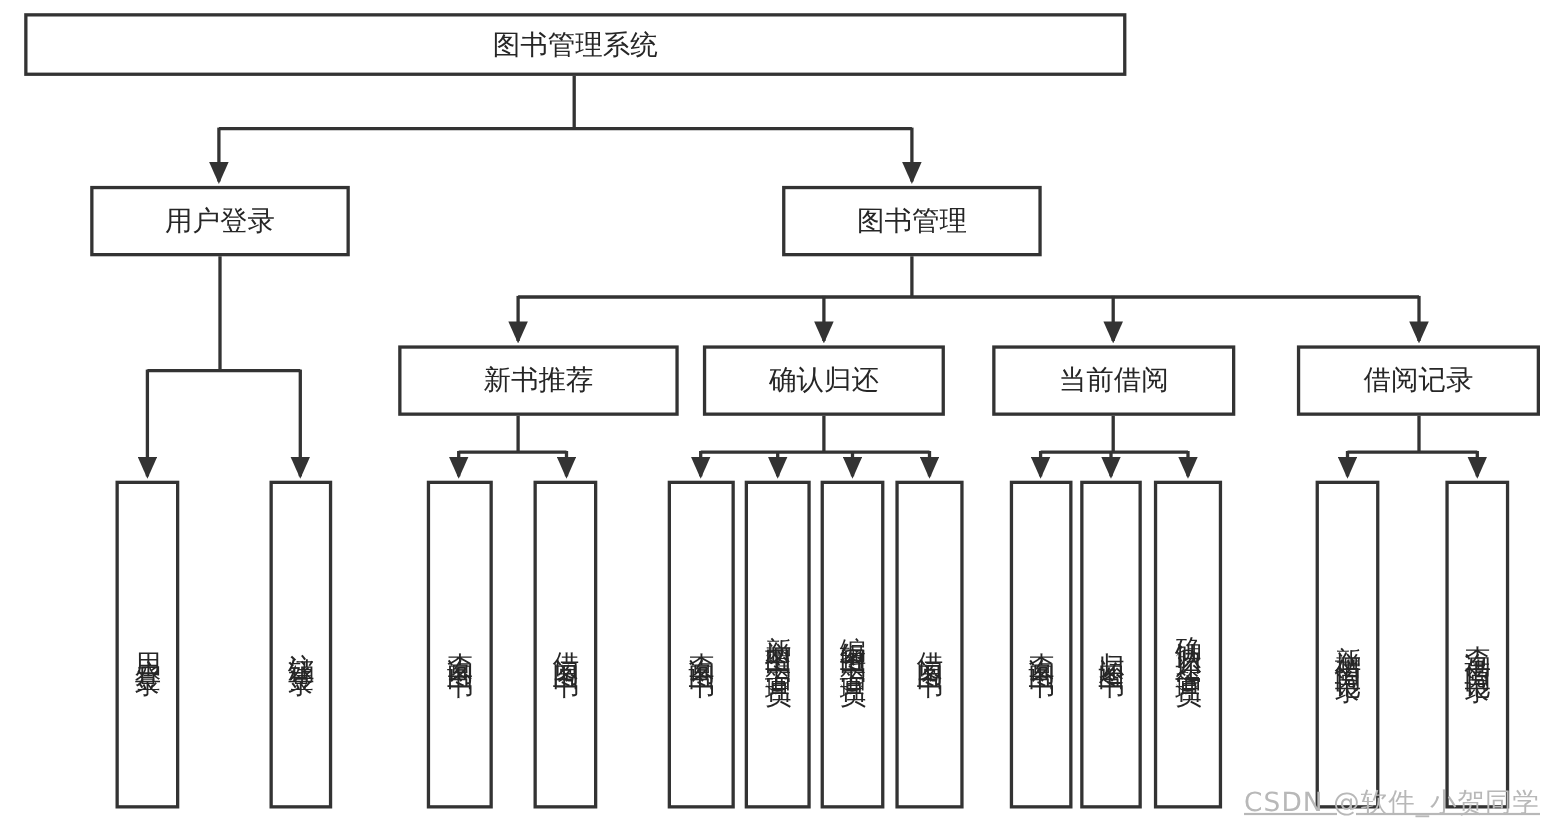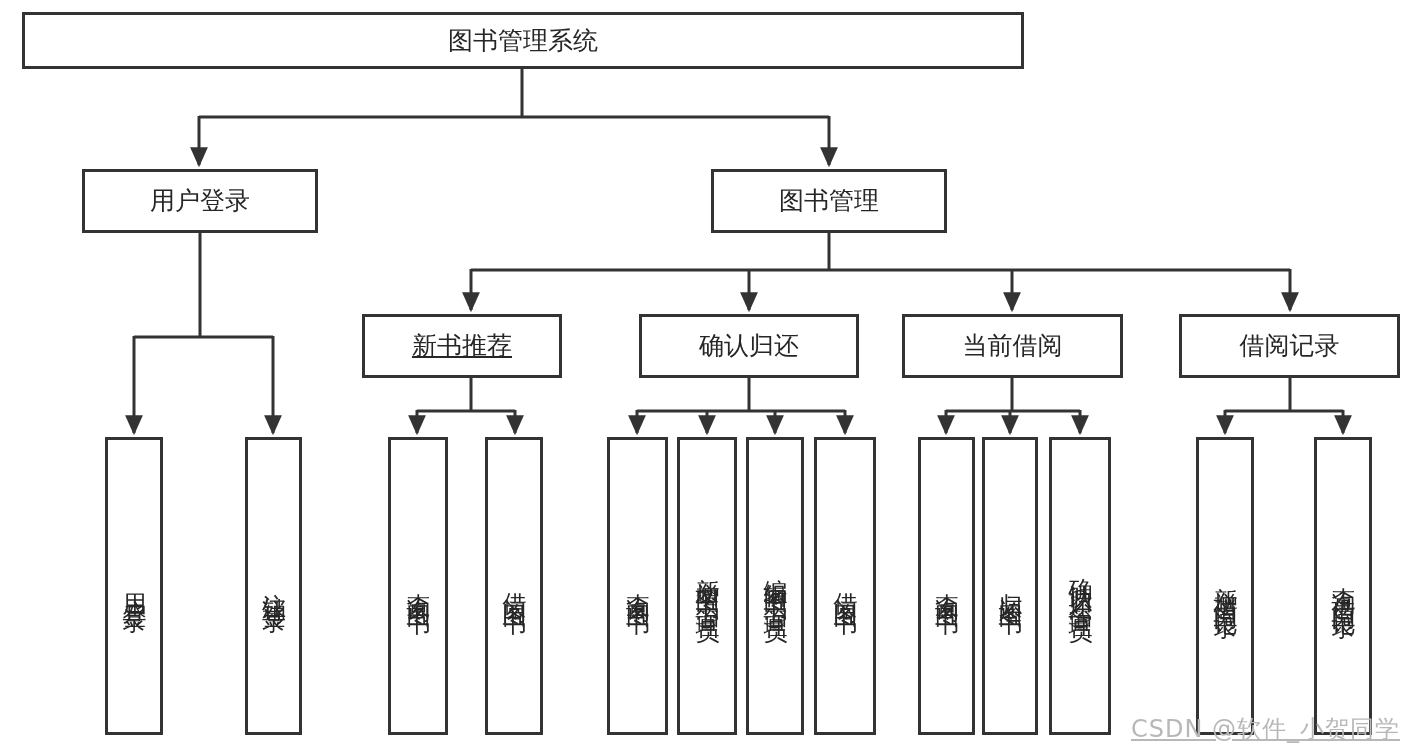--- a/index.html
+++ b/index.html
@@ -94,21 +94,21 @@
     <path class="cline" d="M1290 376 V411 M1225 411 H1343"></path>
     <line x1="1225" y1="410" x2="1225" y2="433" marker-end="url(#arrow)"></line>
     <line x1="1343" y1="410" x2="1343" y2="433" marker-end="url(#arrow)"></line>
   </svg>
 
   <div class="box" style="left:22px; top:12px; width:1002px; height:57px;">图书管理系统</div>
 
   <div class="box" style="left:82px; top:169px; width:236px; height:64px;">用户登录</div>
   <div class="box" style="left:711px; top:169px; width:236px; height:64px;">图书管理</div>
 
-  <div class="box" style="left:362px; top:314px; width:200px; height:64px;text-decoration:underline;">新书推荐</div>
+  <div class="box" style="left:362px; top:314px; width:255px; height:64px;">新书推荐</div>
   <div class="box" style="left:639px; top:314px; width:220px; height:64px;">确认归还</div>
   <div class="box" style="left:902px; top:314px; width:221px; height:64px;">当前借阅</div>
   <div class="box" style="left:1179px; top:314px; width:221px; height:64px;">借阅记录</div>
 
   <div class="box v" style="left:105px; top:437px; width:58px; height:298px;">用户登录</div>
   <div class="box v" style="left:245px; top:437px; width:57px; height:298px;">注销登录</div>
 
   <div class="box v" style="left:388px; top:437px; width:60px; height:298px;">查询图书</div>
   <div class="box v" style="left:485px; top:437px; width:58px; height:298px;">借阅图书</div>
 

